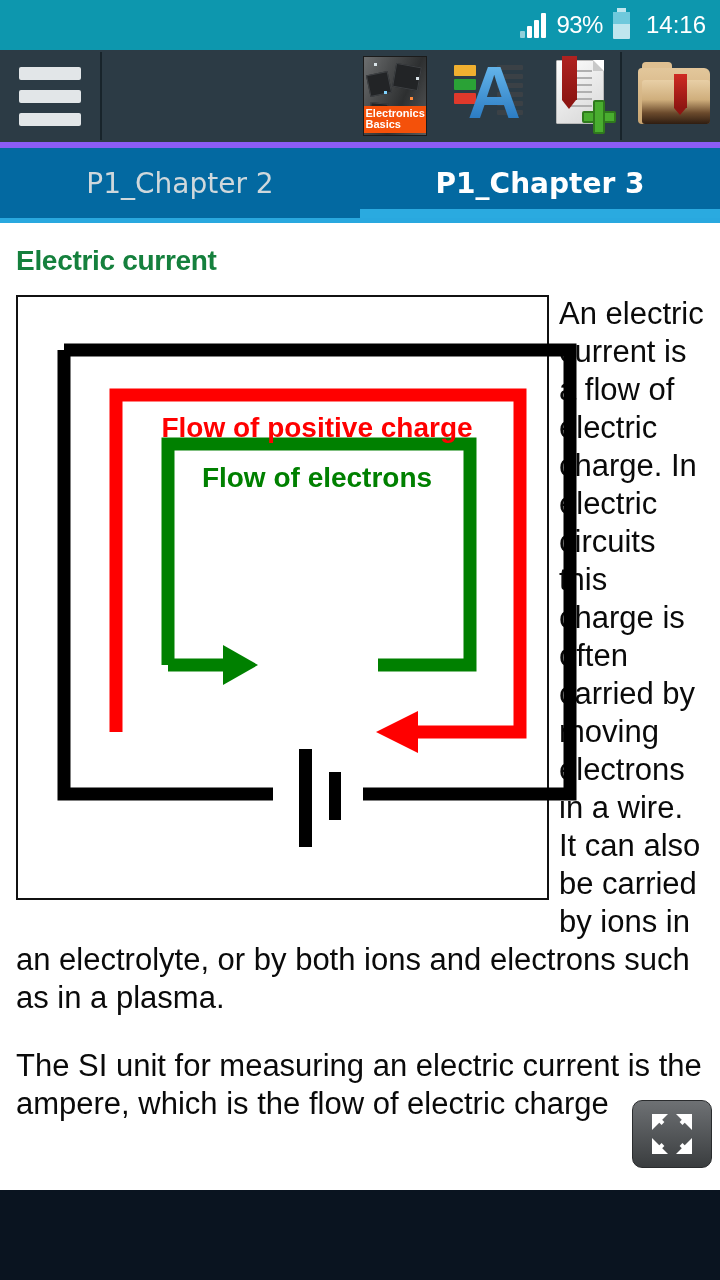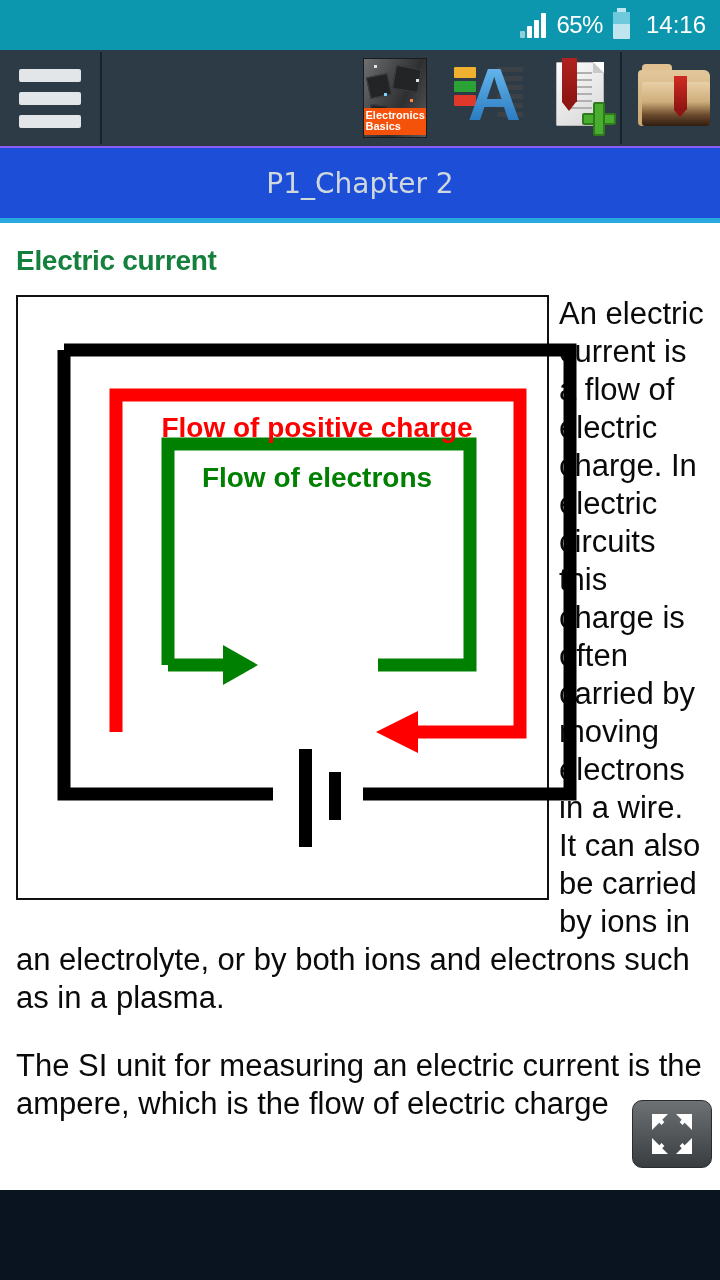--- a/index.html
+++ b/index.html
@@ -43,21 +43,21 @@
 
   
   .toolbar {
     height:98px;
     background:#2b3a44;
     background:linear-gradient(#2e3d47,#273views);
     background:#2c3b45;
     display:flex;
     align-items:center;
     position:relative;
-    border-bottom:2px solid #8b5cf6;
+    border-bottom:6px solid #8b5cf6;
     justify-content:space-between;
   }
   .toolbar .sep {
     position:absolute; top:2px; bottom:2px; width:2px; background:#18242b;
   }
   .hamburger {
     width:100px; height:100%;
     display:flex; flex-direction:column; align-items:center; justify-content:center; gap:10px;
   }
   .hamburger span { display:block; width:62px; height:13px; background:#e2e6e8; border-radius:2px;}
@@ -156,21 +156,21 @@
     background:linear-gradient(#cf2b23,#8e1512);
   }
   .folder .ribbon2:after{
     content:""; position:absolute; bottom:-7px; left:0;
     border-width:7px 6.5px 0 6.5px; border-style:solid;
     border-color:#8e1512 transparent transparent transparent;
   }
 
   
   .tabs {
-    height:70px; background:#1d4ed8; display:flex; align-items:stretch;
+    height:70px; background:#0369a1; display:flex; align-items:stretch;
     position:relative;
   }
   .tab {
     flex:1 1 0; display:flex; align-items:center; justify-content:center;
     color:#cfd8dc; font-size:28px; position:relative;
     font-family:"DejaVu Sans", sans-serif;
   }
   .tab.active { color:#ffffff; font-weight:700;}
   .tab.active:after {
     content:""; position:absolute; left:0; right:0; bottom:0; height:9px; background:#2aaae0;
@@ -207,21 +207,21 @@
 </head>
 <body>
 
 <div class="statusbar">
   <div class="signal">
     <i></i>
       <i></i>
       <i></i>
       <i></i>
   </div>
-  <div class="batt-pct">65%</div>
+  <div class="batt-pct">93%</div>
   <div class="batt"></div>
   <div class="clock">14:16</div>
 </div>
 
 <div class="toolbar">
   <div class="sep" style="left:100px;"></div>
   <div class="sep" style="left:620px;"></div>
 
   <div class="hamburger">
     <span></span>
@@ -290,20 +290,23 @@
       <span class="front"></span>
       <span class="ribbon2"></span>
     </div>
   </div>
 </div>
 
 <div class="tabs">
   <div class="tab">
     <span>P1_Chapter 2</span>
   </div>
+  <div class="tab active">
+    <span>P1_Chapter 3</span>
+  </div>
 </div>
 <div class="tabs-underline"></div>
 
 <div class="content">
 
   <div class="page-title">Electric current</div>
 
   <div class="figure">
     <svg width="598" height="601" viewBox="0 0 598 601" xmlns="http://www.w3.org/2000/svg">
 

